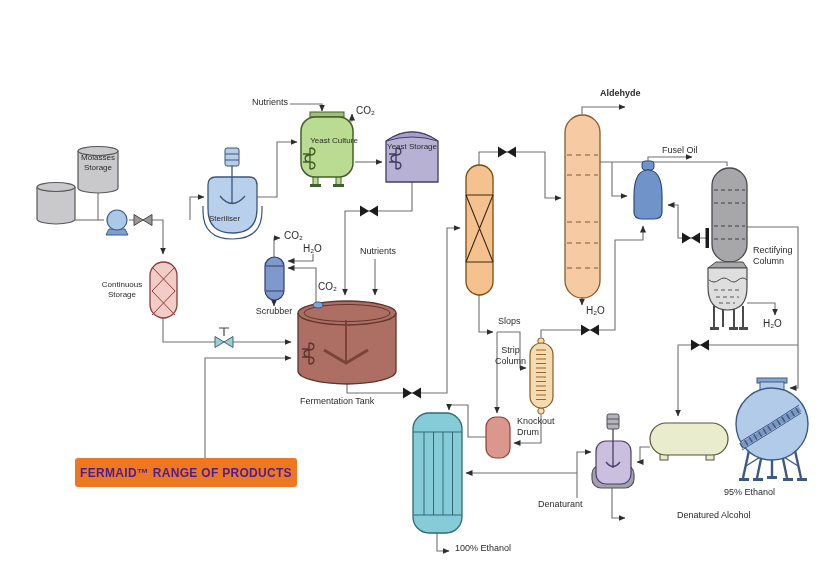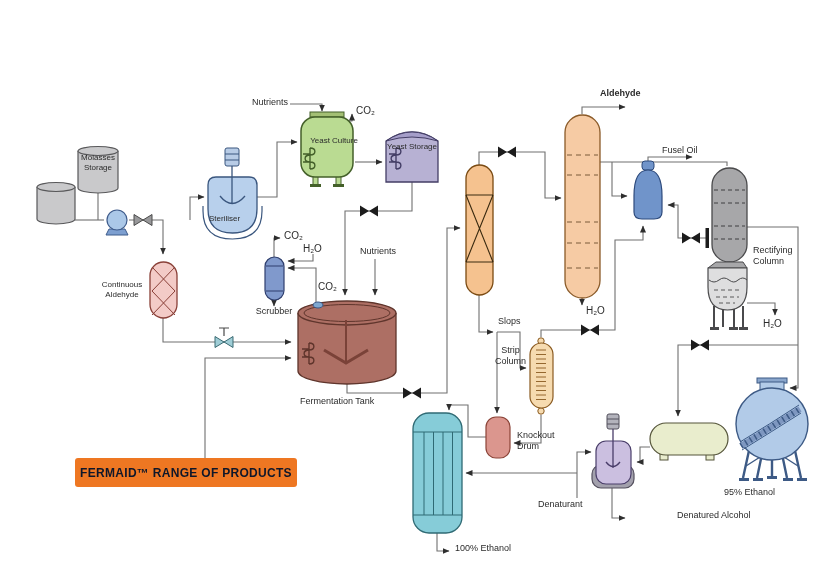--- a/index.html
+++ b/index.html
@@ -6,21 +6,21 @@
   #stage{position:relative;width:840px;height:588px;background:#ffffff;overflow:hidden;
          font-family:"Liberation Sans",sans-serif;}
   #diagram-svg{position:absolute;left:0;top:0;}
   .lbl{position:absolute;font-size:9px;color:#2b2b2b;line-height:1.2;}
   .c{text-align:center;}
   .chem{font-size:10px;}
   .inner{font-size:8px;font-weight:normal;}
   #page-title{position:absolute;left:41px;top:22px;font-size:23px;font-weight:bold;
               color:#6b6c70;letter-spacing:.2px;}
   #fermaid-banner{position:absolute;left:75px;top:458px;width:222px;height:29px;
-                  background:#ee7722;border-radius:3px;color:#0f172a;font-weight:bold;
+                  background:#ee7722;border-radius:3px;color:#4c1d95;font-weight:bold;
                   font-size:12px;display:flex;align-items:center;justify-content:center;
                   letter-spacing:.3px;}
 </style>
 </head>
 <body>
 
 <div id="stage">
 
 <svg id="diagram-svg" width="840" height="588" viewBox="0 0 840 588">
   <defs>
@@ -223,35 +223,35 @@
     </g>
     <g>
       <path d="M224,336 V328 M219,328 H229" stroke="#4a4a4a" stroke-width="1.2" fill="none"></path>
       <path d="M215,336.5 L224,342 L215,347.5 Z M233,336.5 L224,342 L233,347.5 Z" fill="#9fcdd6" stroke="#3a6a72" stroke-width="1"></path>
     </g>
   </g>
 </svg>
 
 
 <div class="lbl inner c" style="left:79px;top:153px;width:38px;">Molasses Storage</div>
-<div class="lbl inner c" style="left:95px;top:280px;width:54px;">Continuous Aldehyde</div>
+<div class="lbl inner c" style="left:95px;top:280px;width:54px;">Continuous Storage</div>
 <div class="lbl inner c" style="left:209px;top:214px;width:30px;">Steriliser</div>
 <div class="lbl inner c" style="left:302px;top:136px;width:50px;margin-left:7px;">Yeast Culture</div>
 <div class="lbl inner c" style="left:387px;top:142px;width:50px;text-align:right;">Yeast Storage</div>
 <div class="lbl" style="left:252px;top:97px;">Nutrients</div>
 <div class="lbl" style="left:360px;top:246px;">Nutrients</div>
 <div class="lbl chem" style="left:356px;top:105px;">CO₂</div>
 <div class="lbl chem" style="left:284px;top:230px;">CO₂</div>
 <div class="lbl chem" style="left:303px;top:243px;">H₂O</div>
 <div class="lbl chem" style="left:318px;top:281px;">CO₂</div>
 <div class="lbl c" style="left:252px;top:306px;width:44px;">Scrubber</div>
 <div class="lbl" style="left:300px;top:396px;">Fermentation Tank</div>
 <div class="lbl" style="left:498px;top:316px;">Slops</div>
 <div class="lbl c" style="left:492px;top:345px;width:37px;">Strip Column</div>
-<div class="lbl" style="left:517px;top:430px;width:50px;">Knockout Drum</div>
+<div class="lbl" style="left:517px;top:416px;width:50px;">Knockout Drum</div>
 <div class="lbl" style="left:600px;top:88px;font-weight:bold;">Aldehyde</div>
 <div class="lbl" style="left:662px;top:145px;">Fusel Oil</div>
 <div class="lbl chem" style="left:586px;top:305px;">H₂O</div>
 <div class="lbl" style="left:753px;top:245px;width:52px;">Rectifying Column</div>
 <div class="lbl chem" style="left:763px;top:318px;">H₂O</div>
 <div class="lbl" style="left:455px;top:543px;">100% Ethanol</div>
 <div class="lbl" style="left:538px;top:499px;">Denaturant</div>
 <div class="lbl" style="left:629px;top:510px;padding-left:48px;">Denatured Alcohol</div>
 <div class="lbl" style="left:724px;top:487px;">95% Ethanol</div>
 

